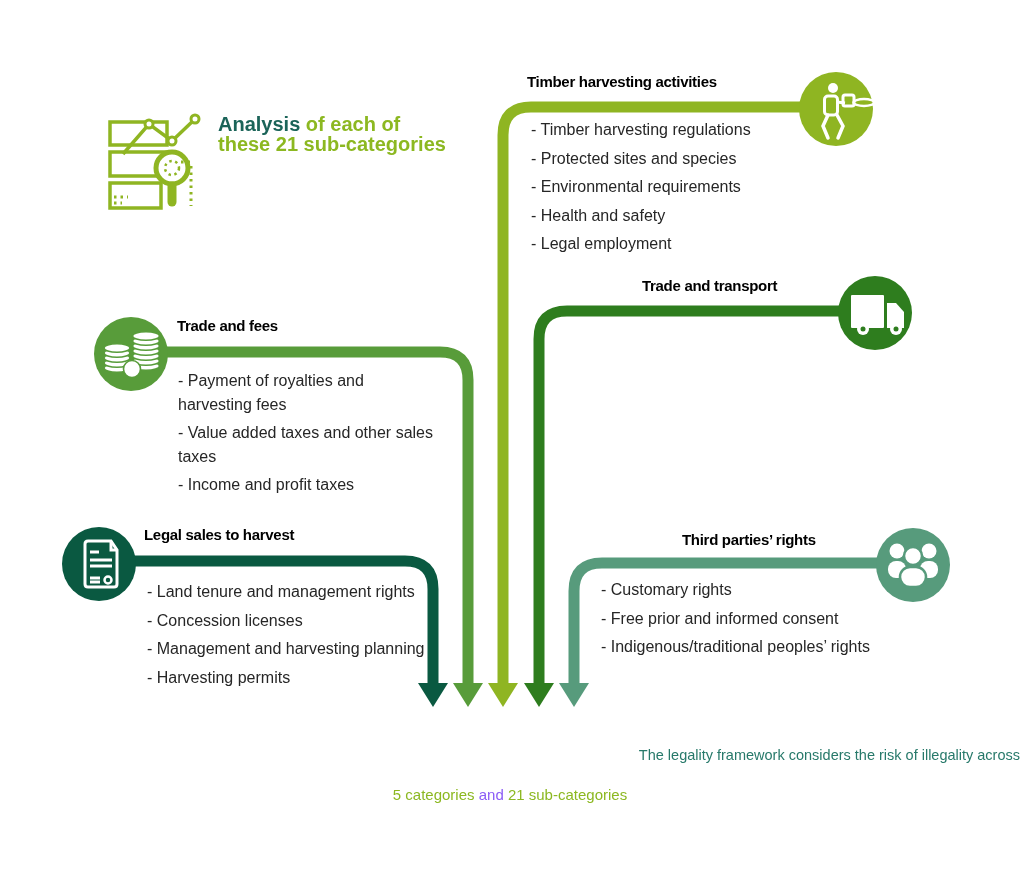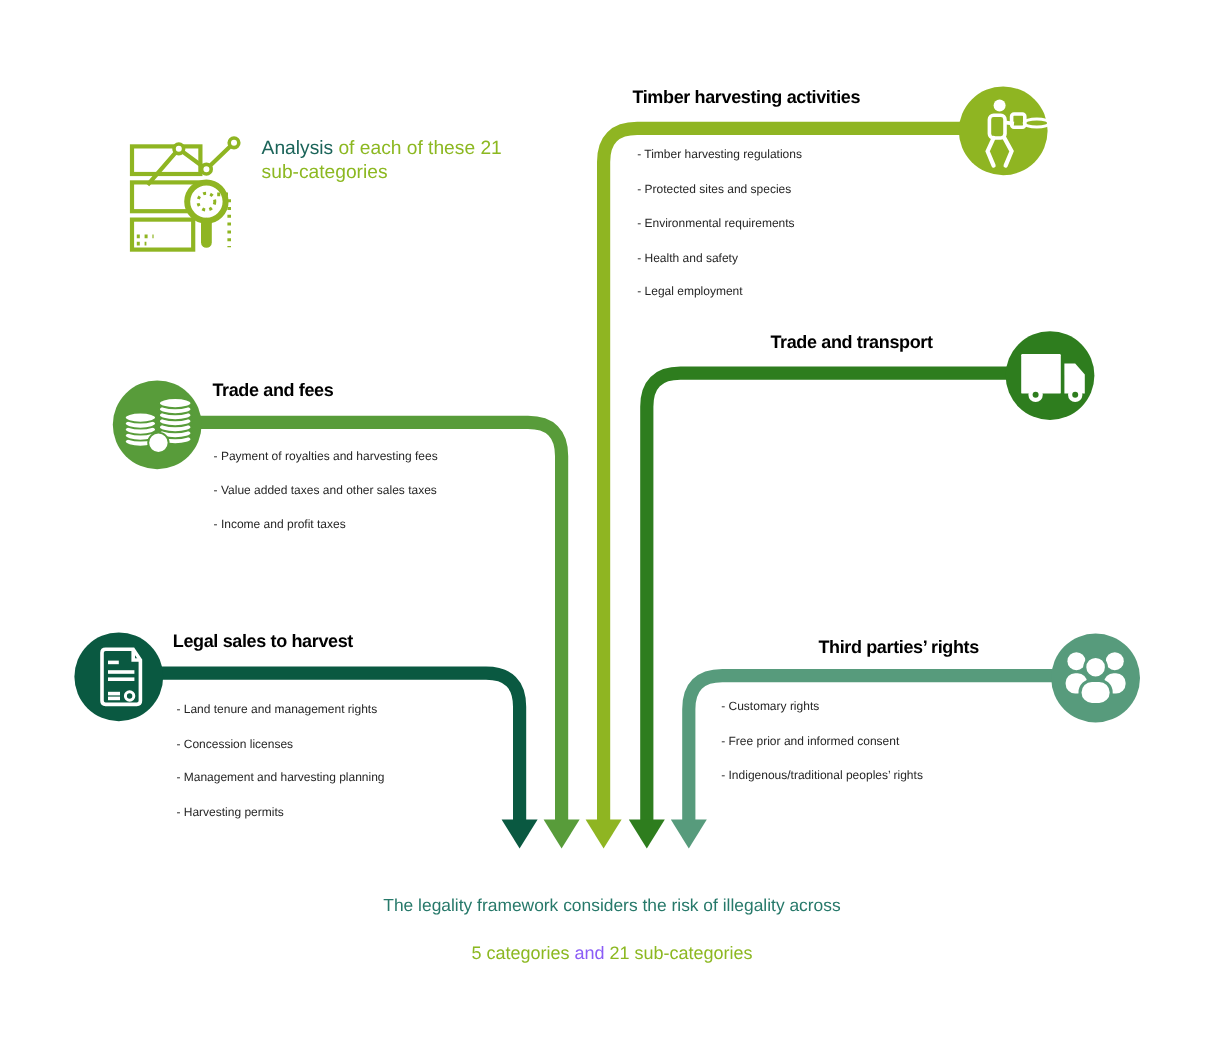--- a/index.html
+++ b/index.html
@@ -5,30 +5,30 @@
   html,body{margin:0;padding:0;background:#fff;}
   #canvas{
     position:relative;width:1020px;height:872px;background:#ffffff;overflow:hidden;
     font-family:"Liberation Sans","DejaVu Sans",sans-serif;
   }
   #overlay{position:absolute;left:0;top:0;width:1020px;height:872px;}
   .heading{
     position:absolute;font-size:15px;font-weight:bold;color:#000;
     letter-spacing:-0.3px;white-space:nowrap;
   }
-  .list{position:absolute;font-size:10px;color:#262626;}
+  .list{position:absolute;font-size:16px;color:#262626;}
   .list .li{line-height:23.5px;margin-bottom:5px;}
   #analysis-note{
     position:absolute;left:218px;top:114px;width:232px;
-    font-size:16px;font-weight:normal;line-height:20px;
+    font-size:20px;font-weight:bold;line-height:20px;
   }
   #analysis-note .hl{color:#1B6459;}
   #analysis-note .rest{color:#8CB821;}
   .footer-line{position:absolute;left:0;width:1020px;text-align:center;}
-  #footer-line1{top:747px;font-size:14.5px;color:#27796A;}
+  #footer-line1{top:747px;font-size:14.5px;color:#27796A;text-align:right;}
   #footer-line2{top:786px;font-size:15px;}
   #footer-line2 .green{color:#8CB821;}
   #footer-line2 .teal{color:#8b5cf6;}
 </style>
 </head>
 <body>
 
 <div id="canvas">
 
   <svg id="overlay" viewBox="0 0 1020 872">

